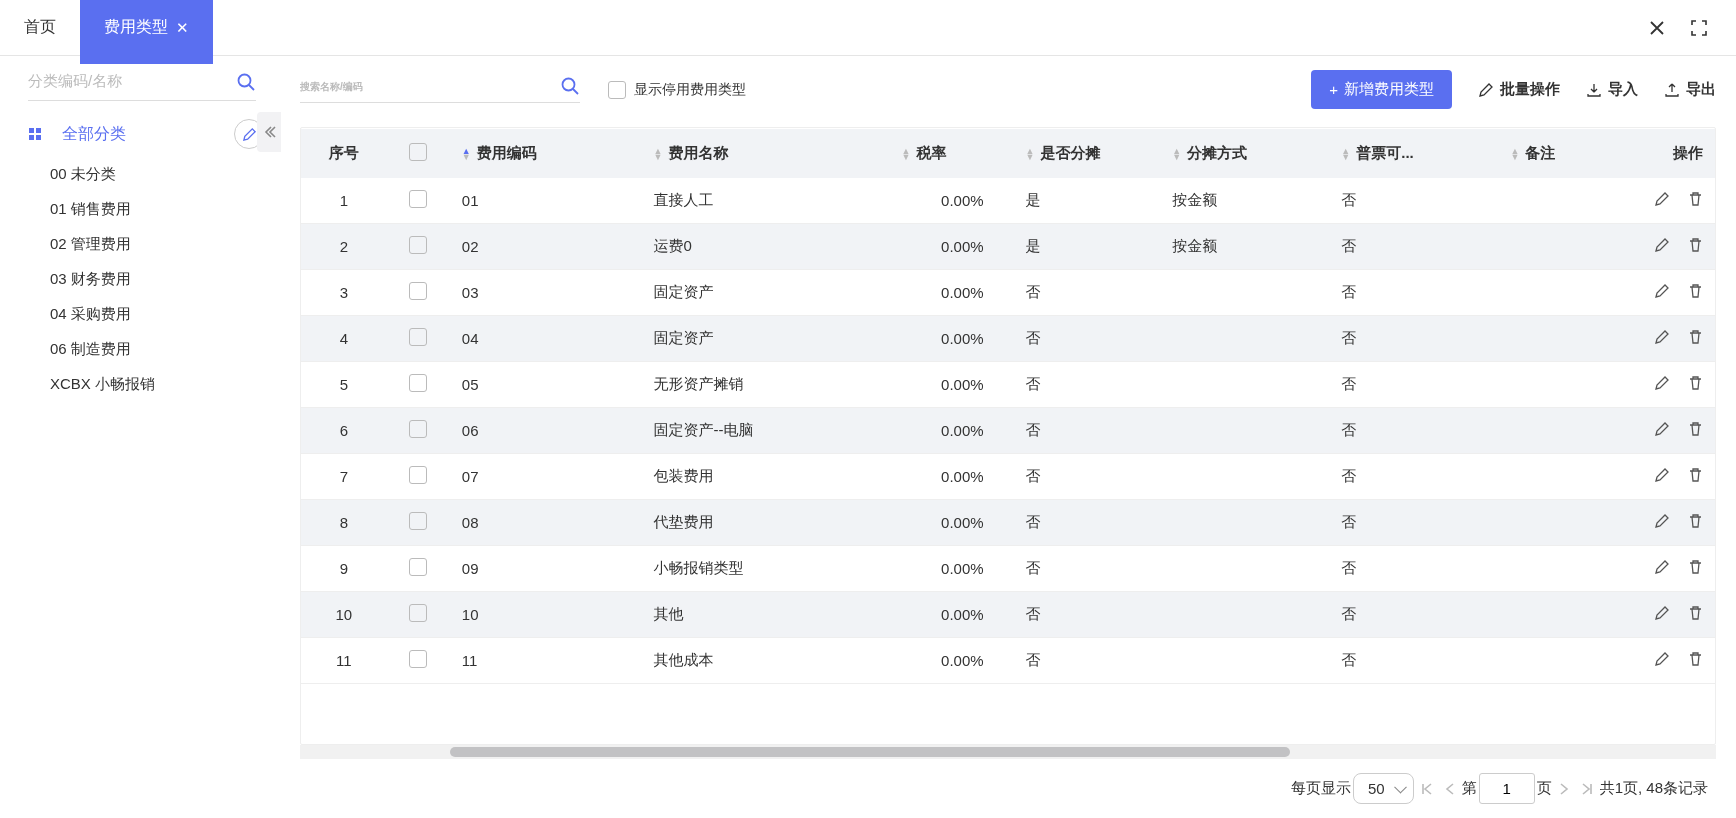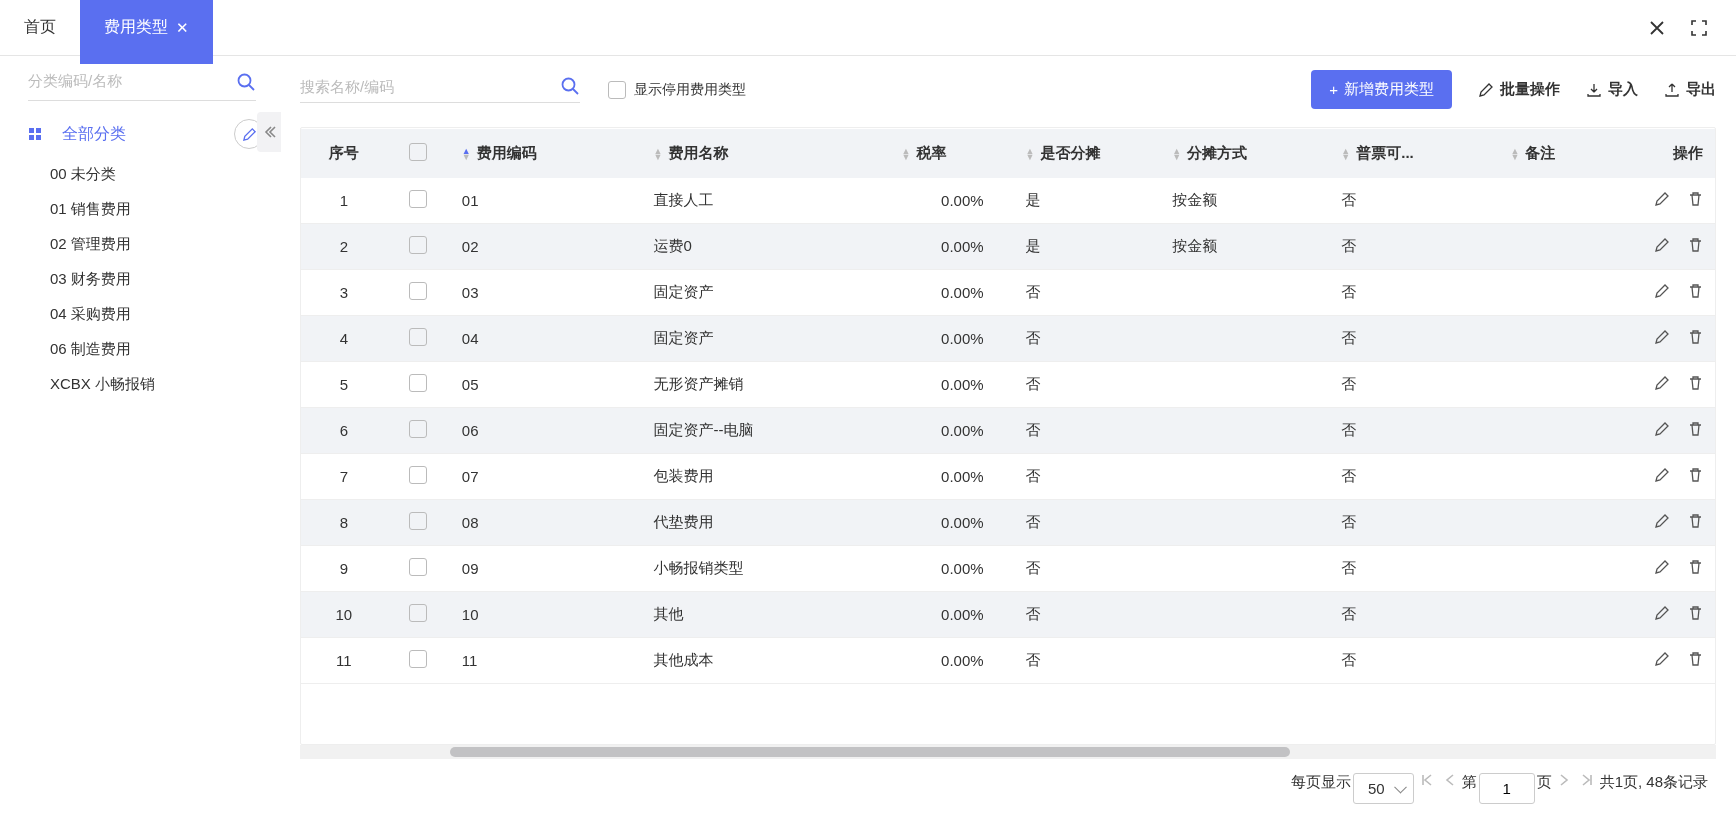--- a/index.html
+++ b/index.html
@@ -20,21 +20,21 @@
 .all-category-row { display: flex; align-items: center; gap: 20px; color: #5a6ff0; font-size: 16px; margin-bottom: 16px; }
 .all-category-row .grip { color: #5a6ff0; }
 .edit-circle { width: 30px; height: 30px; border: 1px solid #ccc; border-radius: 50%; display: flex; align-items: center; justify-content: center; color: #5a6ff0; margin-left: auto; cursor: pointer; }
 .collapse-btn { position: absolute; right: -1px; top: 56px; width: 24px; height: 40px; background: #f2f2f4; border-radius: 4px 0 0 4px; display: flex; align-items: center; justify-content: center; color: #888; cursor: pointer; }
 .category-list { display: flex; flex-direction: column; gap: 16px; padding-left: 22px; font-size: 15px; }
 .category-item { cursor: pointer; color: #333; }
 
 .content { flex: 1; padding: 14px 20px 0 20px; overflow: hidden; display: flex; flex-direction: column; }
 .toolbar { display: flex; align-items: center; gap: 20px; margin-bottom: 18px; }
 .tool-search-wrap { display: flex; align-items: center; width: 280px; border-bottom: 1px solid #ddd; padding-bottom: 6px; }
-.tool-search-input { border: none; outline: none; flex: 1; font-size: 15px; }
+.tool-search-input { border: none; outline: none; flex: 1; font-size: 10px; font-weight: bold; }
 .tool-search-input::placeholder { color: #bbb; }
 .chk-wrap { display: flex; gap: 8px; margin-left: 8px; }
 .chk-box { width: 18px; height: 18px; border: 1px solid #bbb; border-radius: 3px; cursor: pointer; }
 .toolbar-right { margin-left: auto; display: flex; align-items: center; gap: 26px; }
 .primary-btn { background: #5a6ff0; color: #fff; border: none; padding: 10px 18px; border-radius: 4px; font-size: 15px; cursor: pointer; display: flex; align-items: center; gap: 6px; }
 .tool-link { display: flex; align-items: center; gap: 6px; cursor: pointer; font-size: 15px; color: #333; font-weight: bold; }
 
 .table-wrap { flex: 1; overflow: hidden; border: 1px solid #eee; border-radius: 2px; position: relative; }
 .table-scroll { height: 100%; overflow: auto; }
 table { border-collapse: collapse; width: 100%; }
@@ -56,22 +56,22 @@
 thead .col-action { background: #f1f3f6; }
 tbody tr:nth-child(odd) .col-action { background: #fff; }
 tbody tr:nth-child(even) .col-action { background: #f1f3f6; }
 .row-chk { width: 18px; height: 18px; border: 1px solid #bbb; border-radius: 3px; display: inline-block; cursor: pointer; }
 .action-icons { display: inline-flex; gap: 18px; color: #555; }
 .action-icons span { cursor: pointer; }
 
 .hscroll-track { height: 14px; background: #f1f1f1; margin-top: 0; position: relative; }
 .hscroll-thumb { position: absolute; left: 150px; top: 2px; height: 10px; width: 840px; background: #c2c2c4; border-radius: 5px; }
 
-.footer { display: flex; justify-content: flex-end; gap: 2px; padding: 14px 8px; font-size: 15px; }
-.page-select { border: 1px solid #ccc; border-radius: 3px; padding: 6px 28px 6px 14px; position: relative; cursor: pointer; display: inline-flex; align-items: center; }
+.footer { display: flex; align-items: center; justify-content: flex-end; gap: 2px; padding: 14px 8px; font-size: 15px; }
+.page-select { border: 1px solid #ccc; border-radius: 8px; padding: 6px 28px 6px 14px; position: relative; cursor: pointer; display: inline-flex; align-items: center; }
 .page-select::after { content: ""; position: absolute; right: 8px; top: 50%; width: 8px; height: 8px; border-right: 1.5px solid #888; border-bottom: 1.5px solid #888; transform: translateY(-70%) rotate(45deg); }
 .page-input { width: 56px; border: 1px solid #ccc; border-radius: 3px; padding: 6px 10px; text-align: center; font-size: 15px; }
 .nav-icn { color: #bbb; cursor: pointer; padding: 0 4px; }
 
 svg { display: block; }
 </style>
 </head>
 <body>
 
 <div class="tabs-bar">

